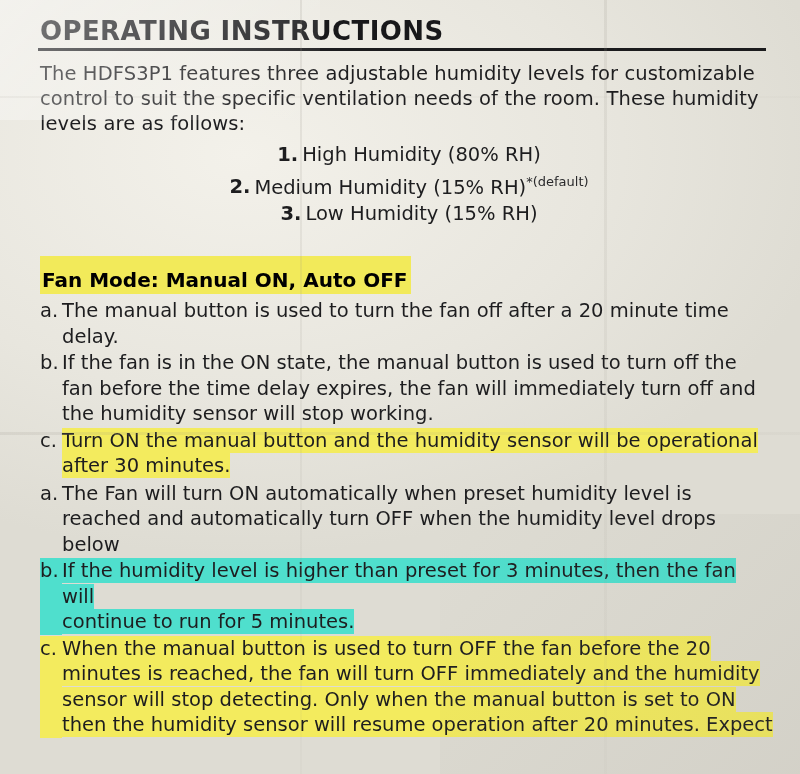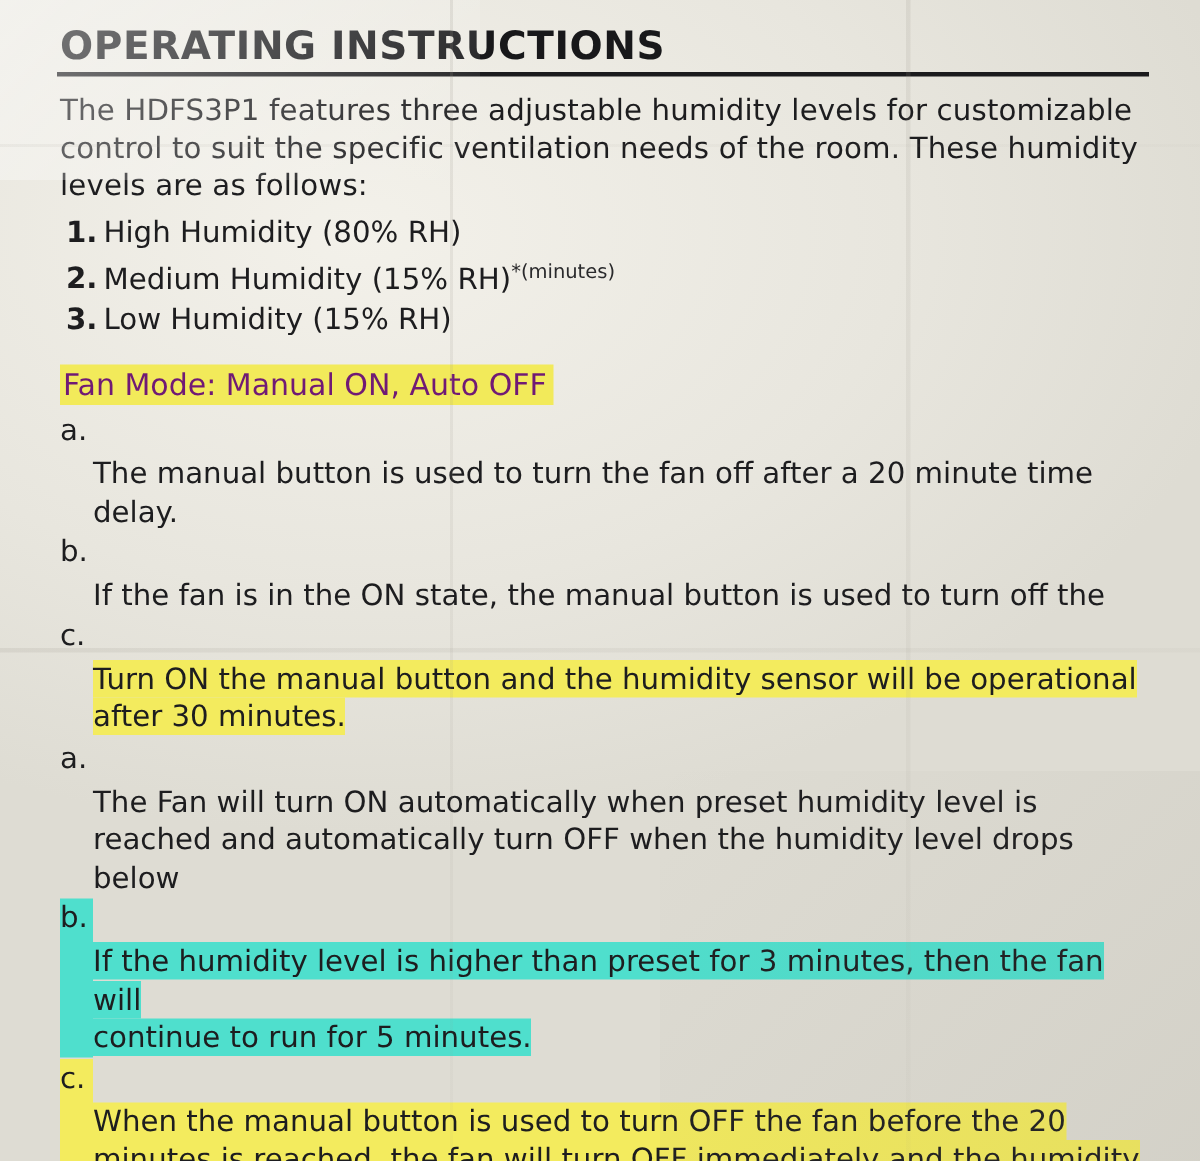--- a/index.html
+++ b/index.html
@@ -65,44 +65,45 @@
   .para {
     font-size: 19.5px;
     line-height: 25px;
     color: #1d1d1f;
     margin: 0 0 6px 6px;
     max-width: 726px;
     letter-spacing: 0.1px;
   }
 
   .numlist {
-    margin: 2px 0 8px 10px;
+    margin: 2px 0 20px 10px;
     padding: 0;
     list-style: none;
+    text-align: center;
   }
   .numlist li {
     font-size: 19.5px;
     line-height: 25.5px;
     color: #1d1d1f;
     margin-bottom: 1px;
   }
   .numlist .num { font-weight: bold; margin-right: 4px; }
   .sup {
     font-size: 13px;
     vertical-align: super;
     color: #2a2a2c;
   }
 
   .section-head {
     font-size: 20px;
-    font-weight: normal;
-    color: #701a75;
+    font-weight: bold;
+    color: #000000;
     margin: 10px 0 4px 6px;
     display: inline-block;
-    padding: 1px 4px 2px 2px;
+    padding: 12px 4px 2px 2px;
   }
   .hl-yellow { background: #f2ea5a; box-decoration-break: clone; -webkit-box-decoration-break: clone; }
   .hl-cyan   { background: #52e0cf; box-decoration-break: clone; -webkit-box-decoration-break: clone; }
 
   .abc {
     margin: 0 0 2px 6px;
     padding: 0;
     list-style: none;
   }
   .abc li {
@@ -112,21 +113,20 @@
     color: #1d1d1f;
     margin-bottom: 1px;
   }
   .abc .marker {
     width: 22px;
     flex: 0 0 22px;
   }
   .abc .body {
     flex: 1 1 auto;
     max-width: 712px;
-    margin-top: 29px;
   }
   .abc .body span.line { display: block; }
 
   .mark-y { background: #f3eb5e; }
   .mark-c { background: #4fdfcd; }
 
   .blocky {
     background: #f3eb5e;
     display: inline;
     padding: 1px 0;
@@ -151,40 +151,42 @@
   <h1 class="title">OPERATING INSTRUCTIONS</h1>
   <div class="title-rule"></div>
 
   <p class="para">The HDFS3P1 features three adjustable humidity levels for customizable control to suit the specific ventilation needs of the room. These humidity levels are as follows:</p>
 
   <ul class="numlist">
     <li>
       <span class="num">1.</span><span>High Humidity (80% RH)</span>
     </li>
     <li>
-      <span class="num">2.</span><span>Medium Humidity (15% RH)</span><span class="sup">*(minutes)</span>
+      <span class="num">2.</span><span>Medium Humidity (15% RH)</span><span class="sup">*(default)</span>
     </li>
     <li>
       <span class="num">3.</span><span>Low Humidity (15% RH)</span>
     </li>
   </ul>
 
   <div>
     <div class="section-head hl-yellow">Fan Mode: Manual ON, Auto OFF</div>
     <ul class="abc">
       <li>
         <span class="marker">a.</span>
         <span class="body">
           <span class="line">The manual button is used to turn the fan off after a 20 minute time delay.</span>
         </span>
       </li>
       <li>
         <span class="marker">b.</span>
         <span class="body">
           <span class="line">If the fan is in the ON state, the manual button is used to turn off the</span>
+          <span class="line">fan before the time delay expires, the fan will immediately turn off and</span>
+          <span class="line">the humidity sensor will stop working.</span>
         </span>
       </li>
       <li>
         <span class="marker">c.</span>
         <span class="body">
           <span class="line"><span class="blocky">Turn ON the manual button and the humidity sensor will be operational</span></span>
           <span class="line"><span class="blocky">after 30 minutes.</span></span>
         </span>
       </li>
     </ul>

